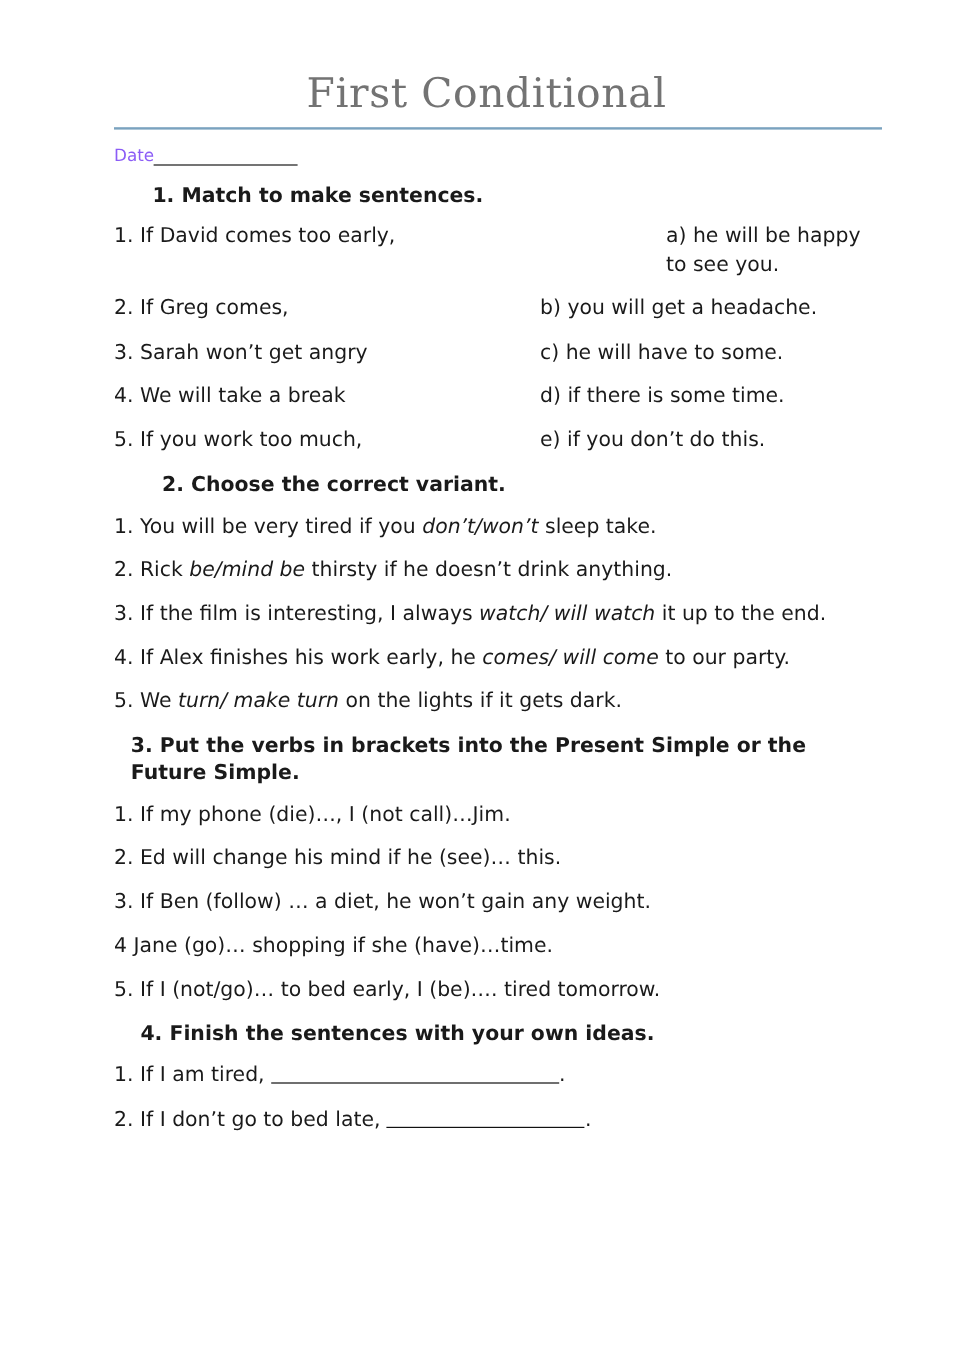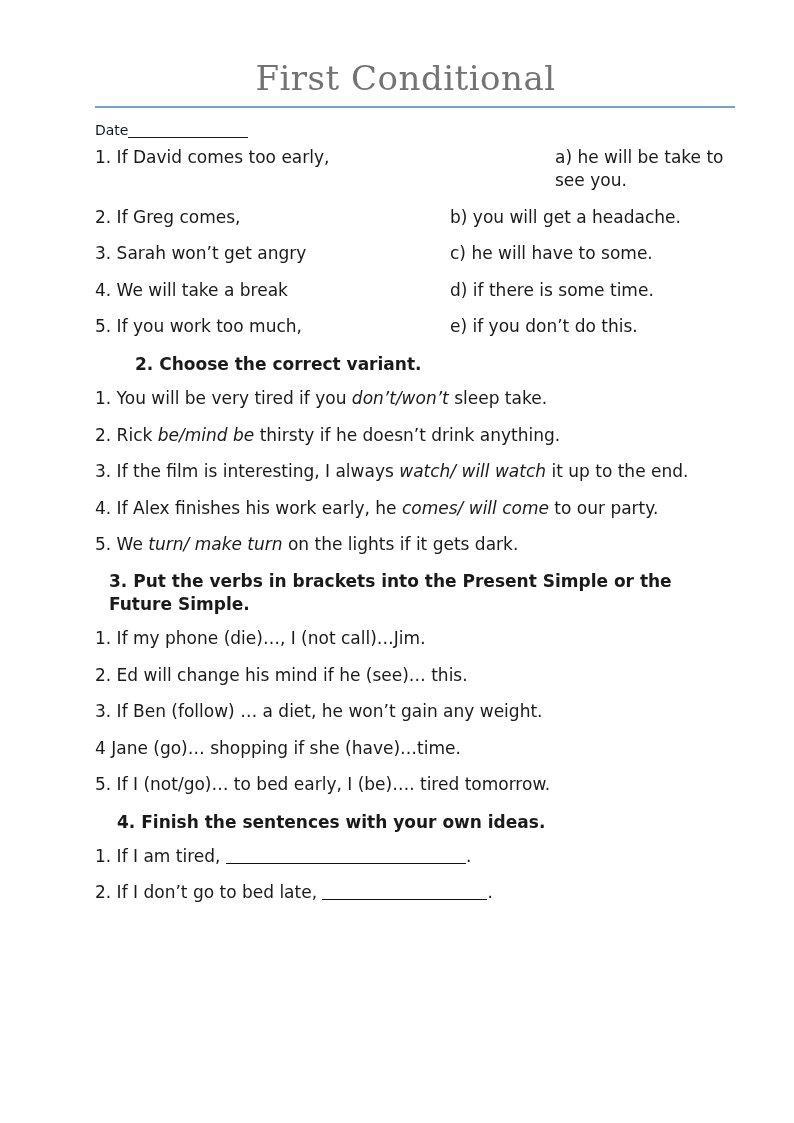--- a/index.html
+++ b/index.html
@@ -31,21 +31,21 @@
     padding-right: 20px;
   }
   .title-rule {
     border: none;
     border-top: 2px solid #7aa2bf;
     margin: 0 0 14px 0;
     width: 640px;
   }
   .field-line {
     font-size: 14px;
-    color: #0f172a;
+    color: #8b5cf6;
     margin: 0 0 8px 0;
     display: flex;
     align-items: flex-end;
   }
   .field-label { white-space: pre; }
   .blank {
     display: inline-block;
     border-bottom: 1.3px solid #1a1a1a;
     height: 14px;
     width: 120px;
@@ -95,24 +95,25 @@
 <div class="page">
 
   <h1 class="title">First Conditional</h1>
   <hr class="title-rule">
 
   <div class="field-line">
     <span class="field-label">Date</span>
       <span class="blank"></span>
   </div>
 
+  <div class="ex-heading ind1">1. Match to make sentences.</div>
 
   <div class="match-row">
     <div class="match-left">1. If David comes too early,</div>
-    <div class="match-right pushed">a) he will be take to see you.</div>
+    <div class="match-right pushed">a) he will be happy to see you.</div>
   </div>
   <div class="match-row">
     <div class="match-left">2. If Greg comes,</div>
     <div class="match-right">b) you will get a headache.</div>
   </div>
   <div class="match-row">
     <div class="match-left">3. Sarah won’t get angry</div>
     <div class="match-right">c) he will have to some.</div>
   </div>
   <div class="match-row">

